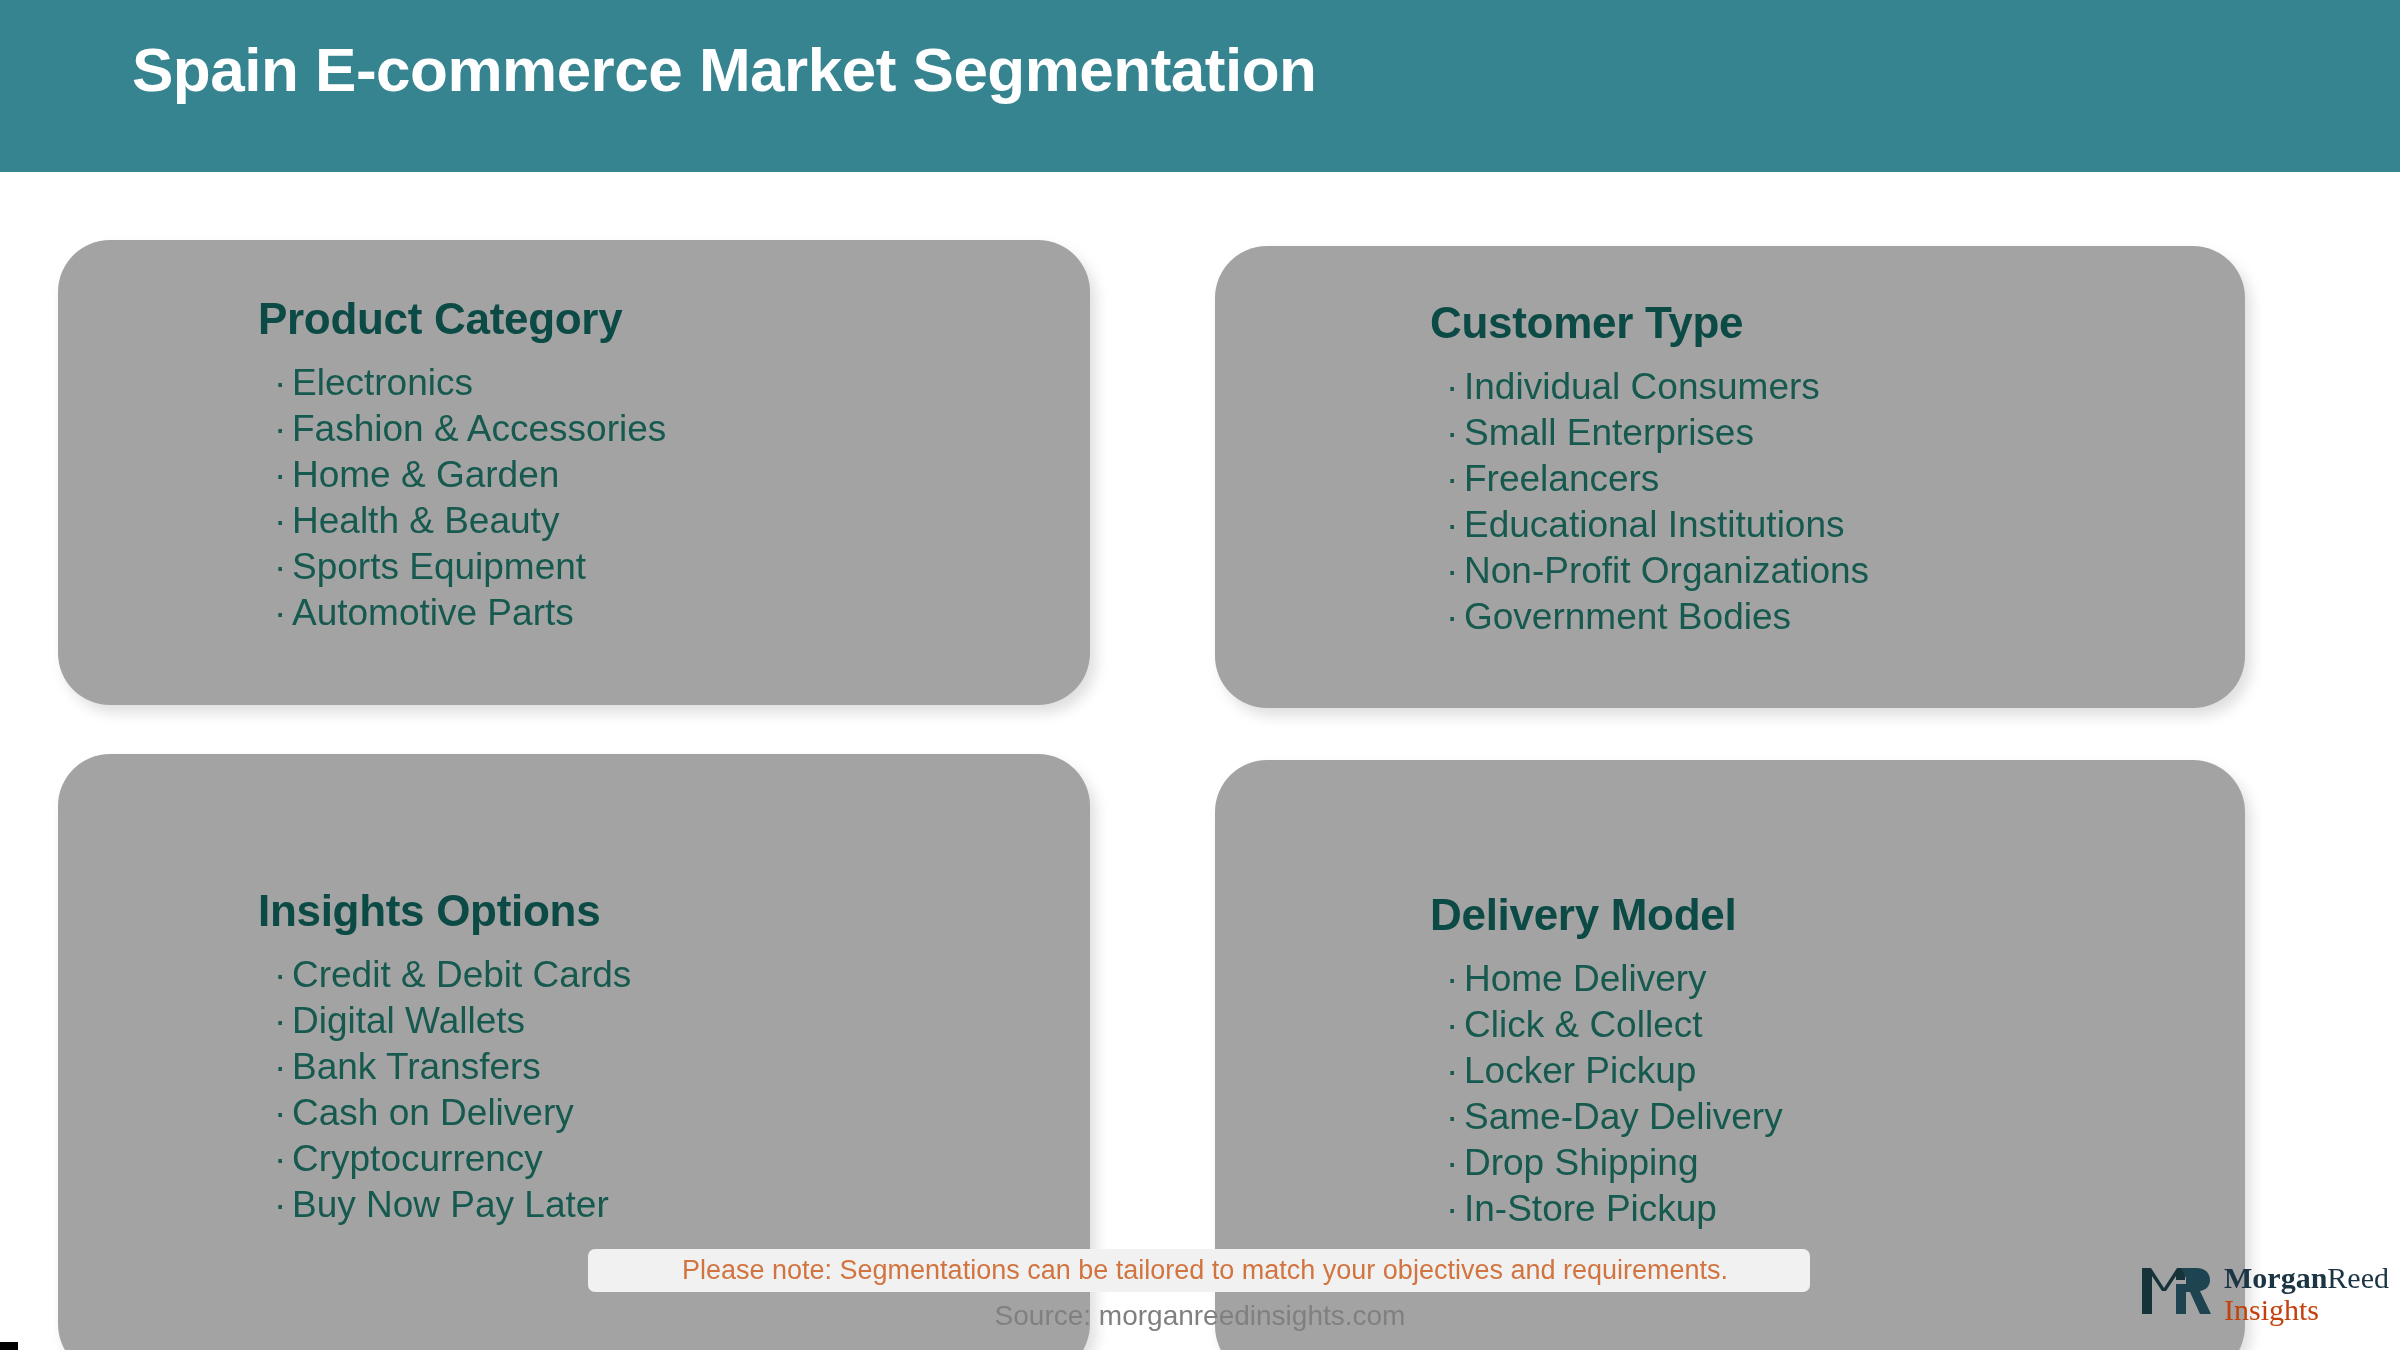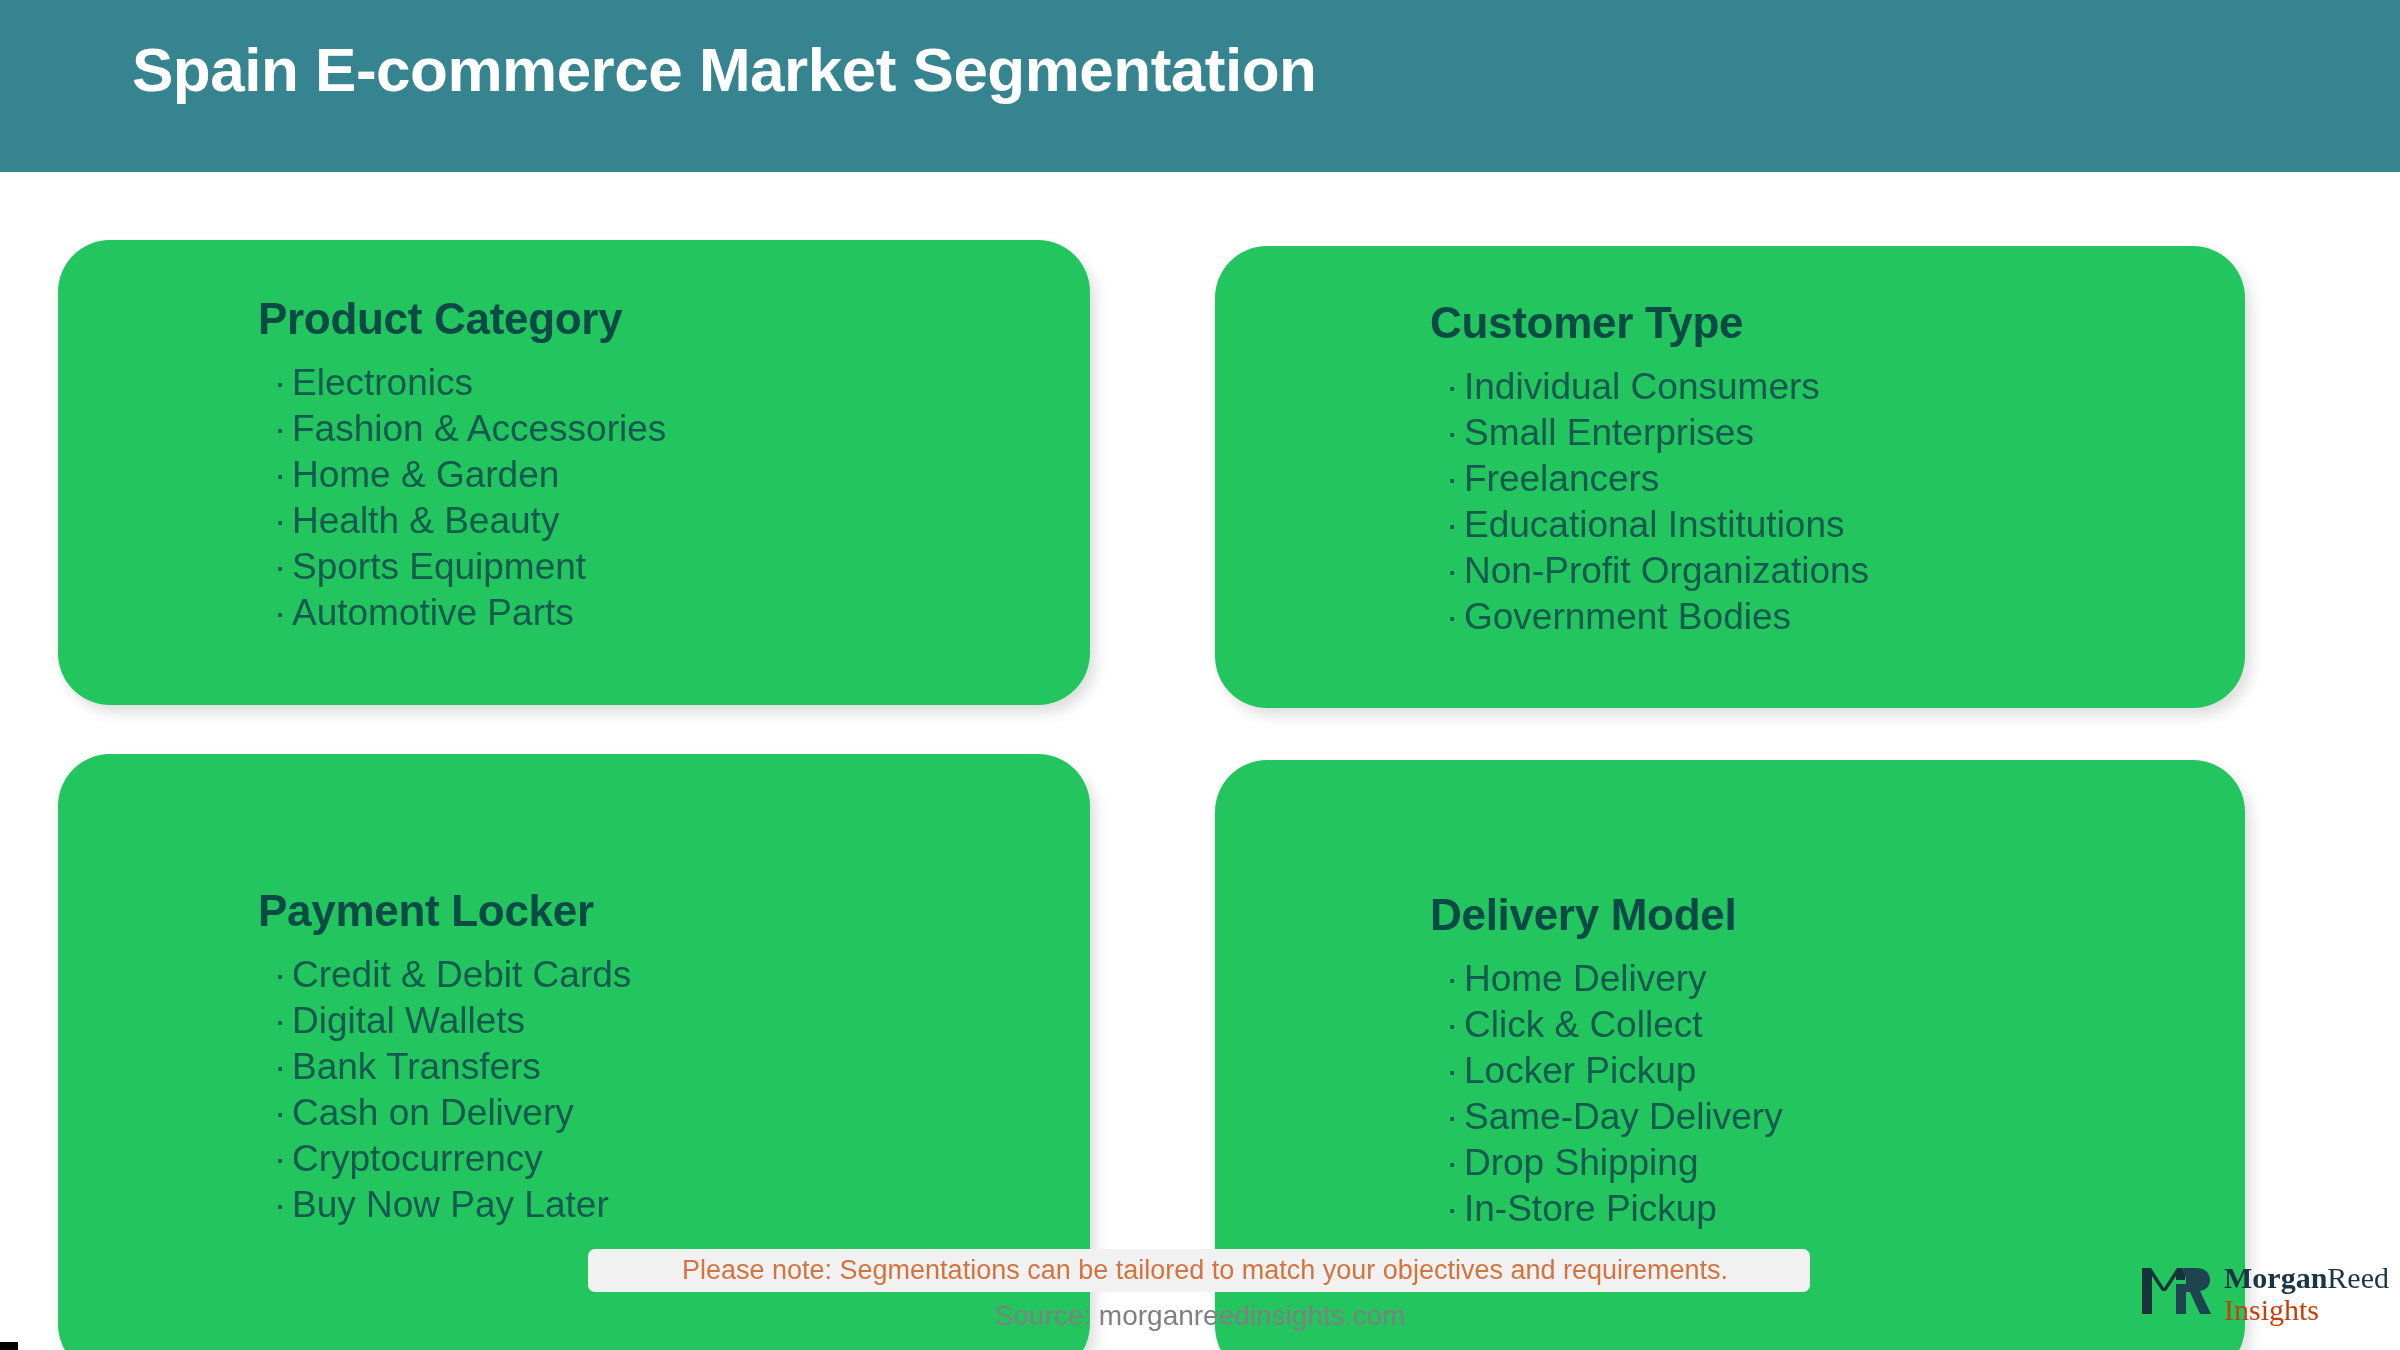--- a/index.html
+++ b/index.html
@@ -40,21 +40,21 @@
   
   .cards-area {
     position: absolute;
     left: 0;
     top: 172px;
     width: 2400px;
     height: 1080px;
   }
   .card {
     position: absolute;
-    background: #22c55e;
+    background: #a3a3a3;
     border-radius: 52px;
     box-shadow: 6px 8px 14px rgba(0,0,0,0.13);
     box-sizing: border-box;
     overflow: hidden;
     text-decoration: underline;
   }
   .card-inner {
     position: absolute;
     left: 0;
     top: 0;
@@ -213,21 +213,21 @@
           <li><span class="bullet-dot">·</span><span>Non-Profit Organizations</span></li>
           <li><span class="bullet-dot">·</span><span>Government Bodies</span></li>
         </ul>
       </div>
     </div>
   </div>
 
   <div class="card card-c2">
     <div class="card-inner">
       <div class="card-body">
-        <div class="card-title">Payment Locker</div>
+        <div class="card-title">Insights Options</div>
         <ul class="card-list">
           <li><span class="bullet-dot">·</span><span>Credit &amp; Debit Cards</span></li>
           <li><span class="bullet-dot">·</span><span>Digital Wallets</span></li>
           <li><span class="bullet-dot">·</span><span>Bank Transfers</span></li>
           <li><span class="bullet-dot">·</span><span>Cash on Delivery</span></li>
           <li><span class="bullet-dot">·</span><span>Cryptocurrency</span></li>
           <li><span class="bullet-dot">·</span><span>Buy Now Pay Later</span></li>
         </ul>
       </div>
     </div>

